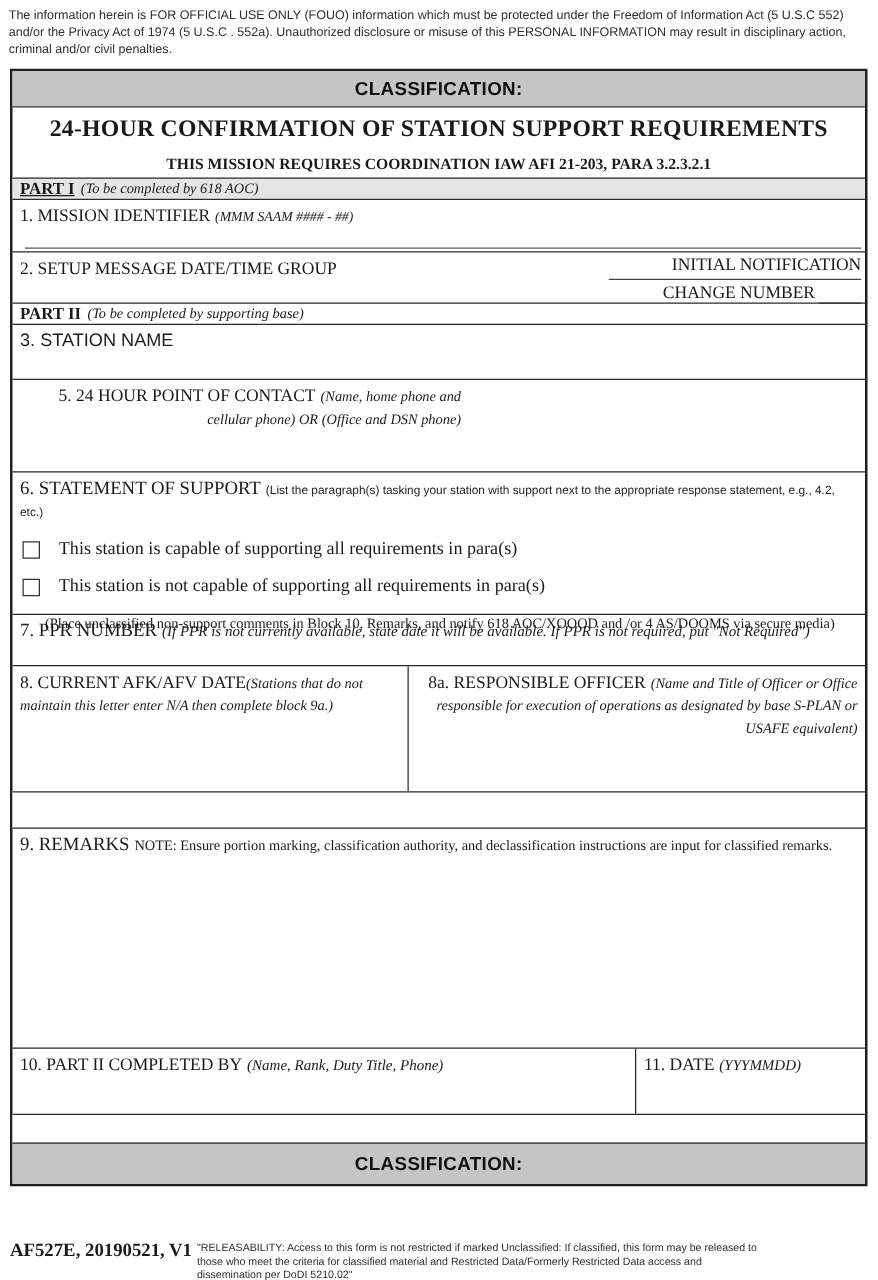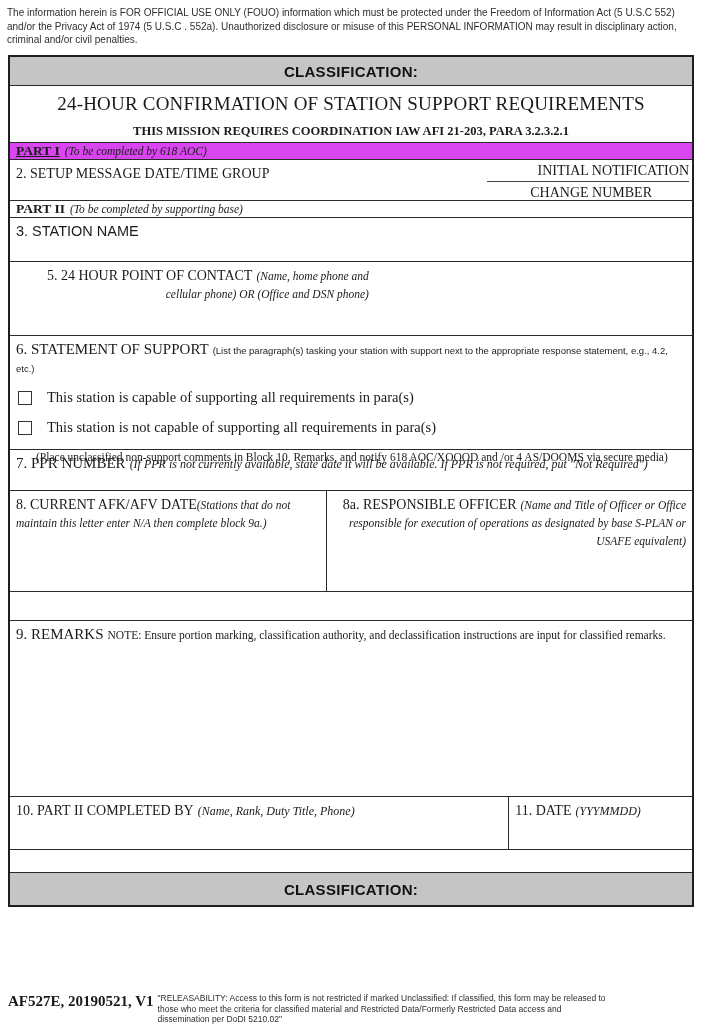--- a/index.html
+++ b/index.html
@@ -17,24 +17,24 @@
     border:2px solid #1f1f1f;box-sizing:border-box;background:#fff;
   }
   .row{position:relative;box-sizing:border-box;border-top:1px solid #2a2a2a;}
   .row.first{border-top:none;}
   .clf-bar{
     height:28px;background:#c5c5c5;display:flex;align-items:center;justify-content:center;
     font-family:"Liberation Sans",sans-serif;font-weight:bold;font-size:15px;letter-spacing:.3px;color:#111;
   }
   .clf-bar.bottom{height:33px;}
   .title-block{height:57px;text-align:center;padding-top:7px;}
-  .form-title{font-size:19px;font-weight:normal;letter-spacing:.2px;}
+  .form-title{font-size:19px;font-weight:bold;letter-spacing:.2px;}
   .form-subtitle{font-size:12.5px;font-weight:bold;margin-top:9px;}
   .part-bar{height:17px;display:flex;align-items:center;padding-left:6px;}
-  .part-bar.gray{background:#d946ef;}
+  .part-bar.gray{background:#e5e5e5;}
   .part-label{font-size:13.5px;font-weight:bold;}
   .part-label.underlined{text-decoration:underline;}
   .part-hint{font-size:11.5px;font-style:italic;margin-left:5px;}
   .blk-label{font-size:14px;}
   .blk-label.big{font-size:15px;}
   .hint{font-size:11.5px;font-style:italic;}
   .hint.sans{font-family:"Liberation Sans",sans-serif;font-style:normal;font-size:9.5px;color:#222;}
   .pad{padding:4px 5px 0 6px;}
   .fill-line{position:absolute;left:10px;right:3px;bottom:2px;border-bottom:1.5px solid #555;height:0;}
   .r2-right{position:absolute;right:3px;top:3px;width:202px;}
@@ -78,20 +78,25 @@
   <div class="row title-block">
     <div class="form-title">24-HOUR CONFIRMATION OF STATION SUPPORT REQUIREMENTS</div>
     <div class="form-subtitle">THIS MISSION REQUIRES COORDINATION IAW AFI 21-203, PARA 3.2.3.2.1</div>
   </div>
 
   <div class="row part-bar gray">
     <span class="part-label underlined">PART I</span>
     <span class="part-hint">(To be completed by 618 AOC)</span>
   </div>
 
+  <div class="row pad" style="height:42px;">
+    <span class="blk-label">1. MISSION IDENTIFIER</span>
+    <span class="hint" style="font-size:11px;">(MMM SAAM #### - ##)</span>
+    <div class="fill-line"></div>
+  </div>
 
   <div class="row pad" style="height:41px;">
     <span class="blk-label">2. SETUP MESSAGE DATE/TIME GROUP</span>
     <div class="r2-right">
       <div class="r2-initial">INITIAL NOTIFICATION</div>
       <div class="r2-change">
         <span>CHANGE NUMBER</span>
         <span class="r2-blank"></span>
       </div>
     </div>

